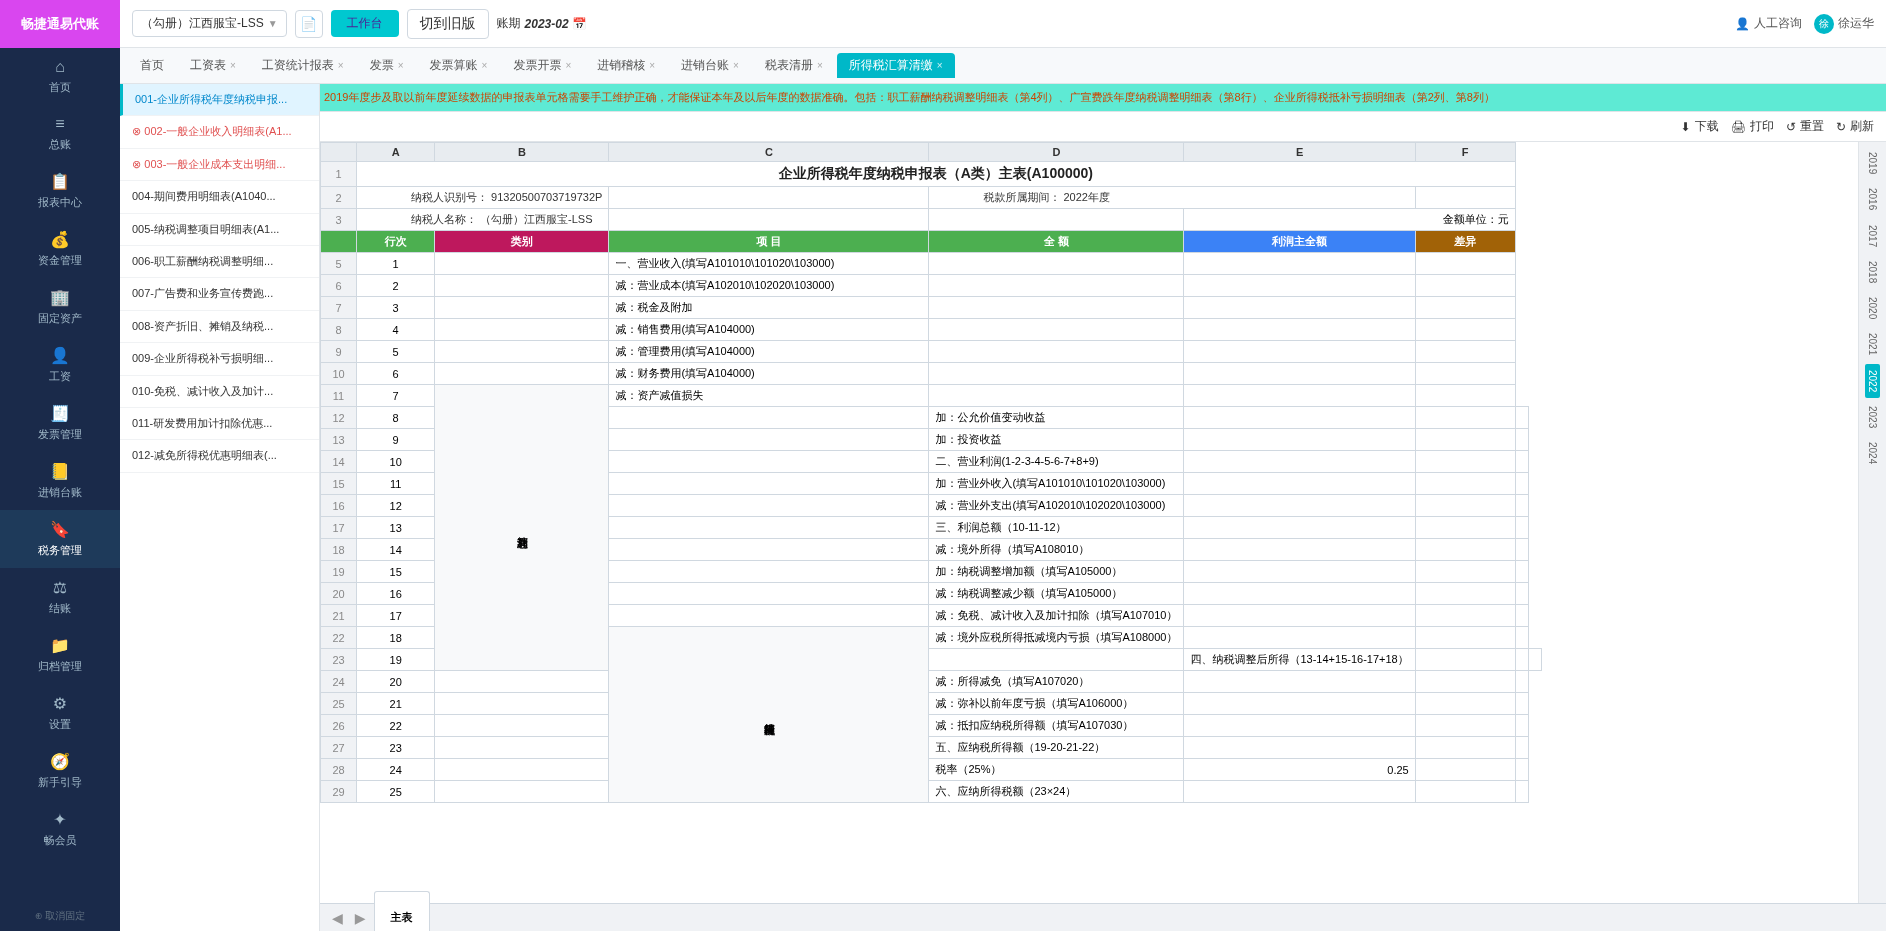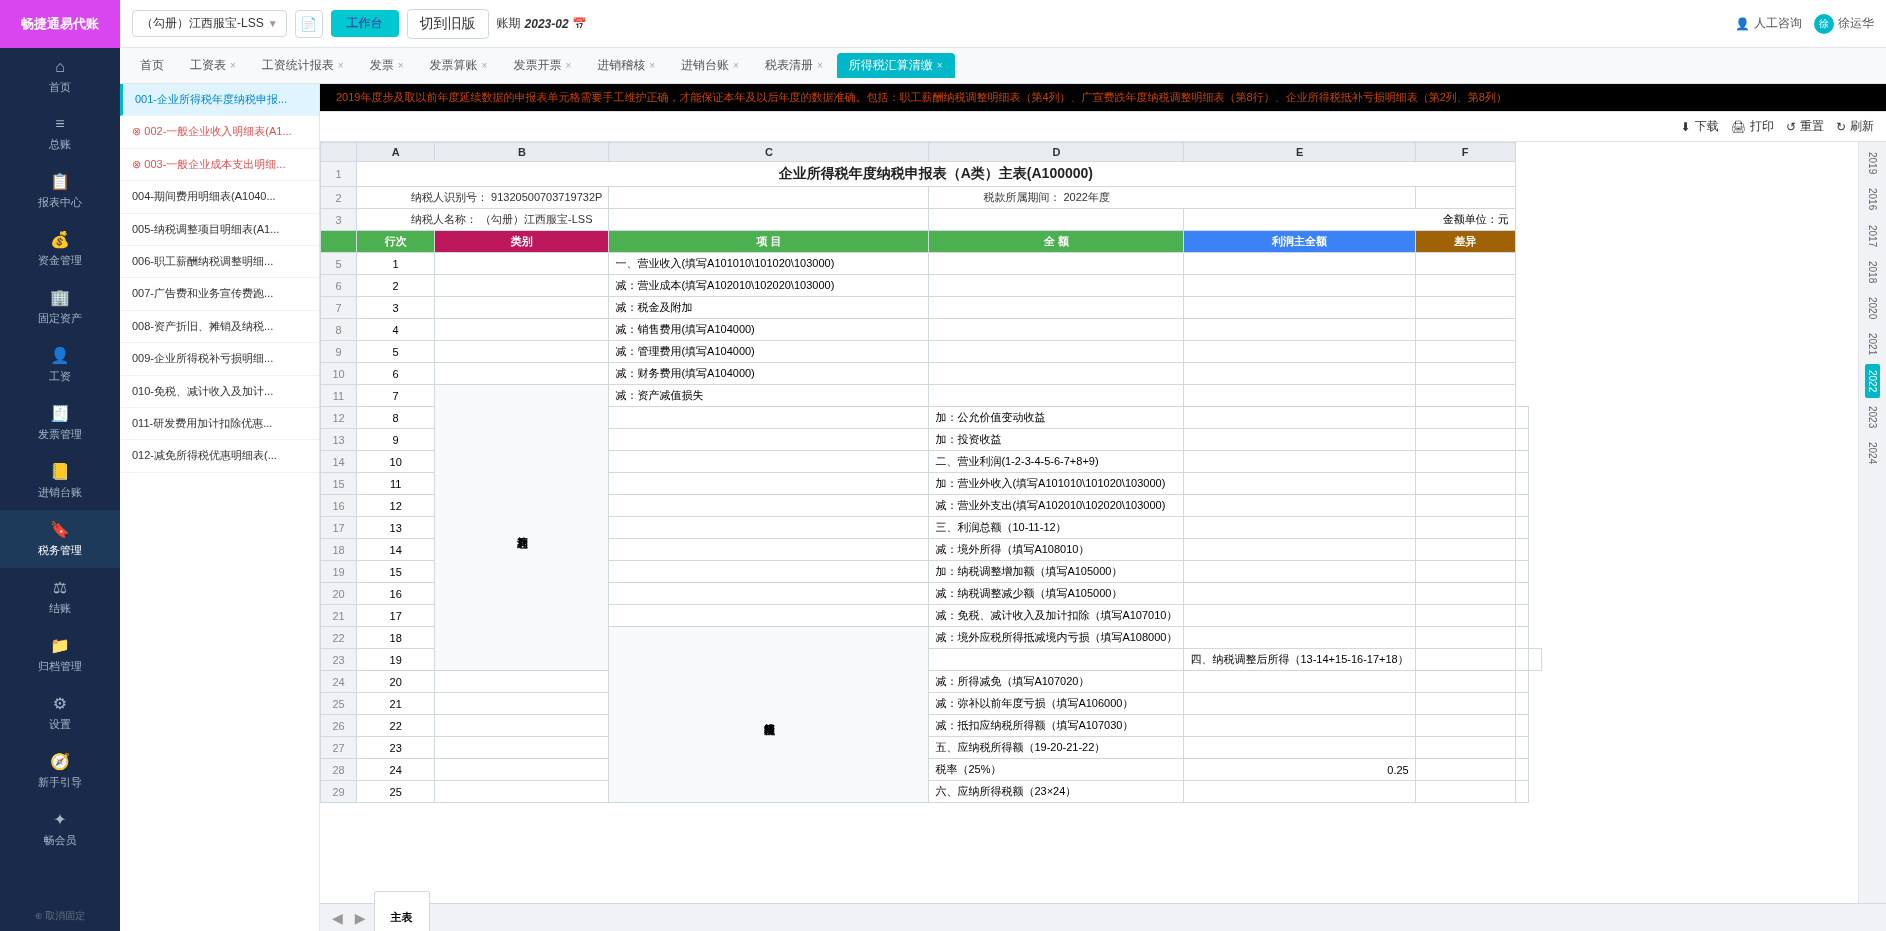--- a/index.html
+++ b/index.html
@@ -188,22 +188,22 @@
     
     #right-area {
       flex: 1;
       display: flex;
       flex-direction: column;
       overflow: hidden;
     }
 
     
     #warning-banner {
-      background: #000000;
-      padding: 6px 16px;
+      background: #5eead4;
+      padding: 6px 4px;
       font-size: 11px;
       color: #cc4400;
       border-bottom: 1px solid #e0e4e8;
       flex-shrink: 0;
     }
 
     
     #toolbar {
       background: #fff;
       padding: 6px 12px;

